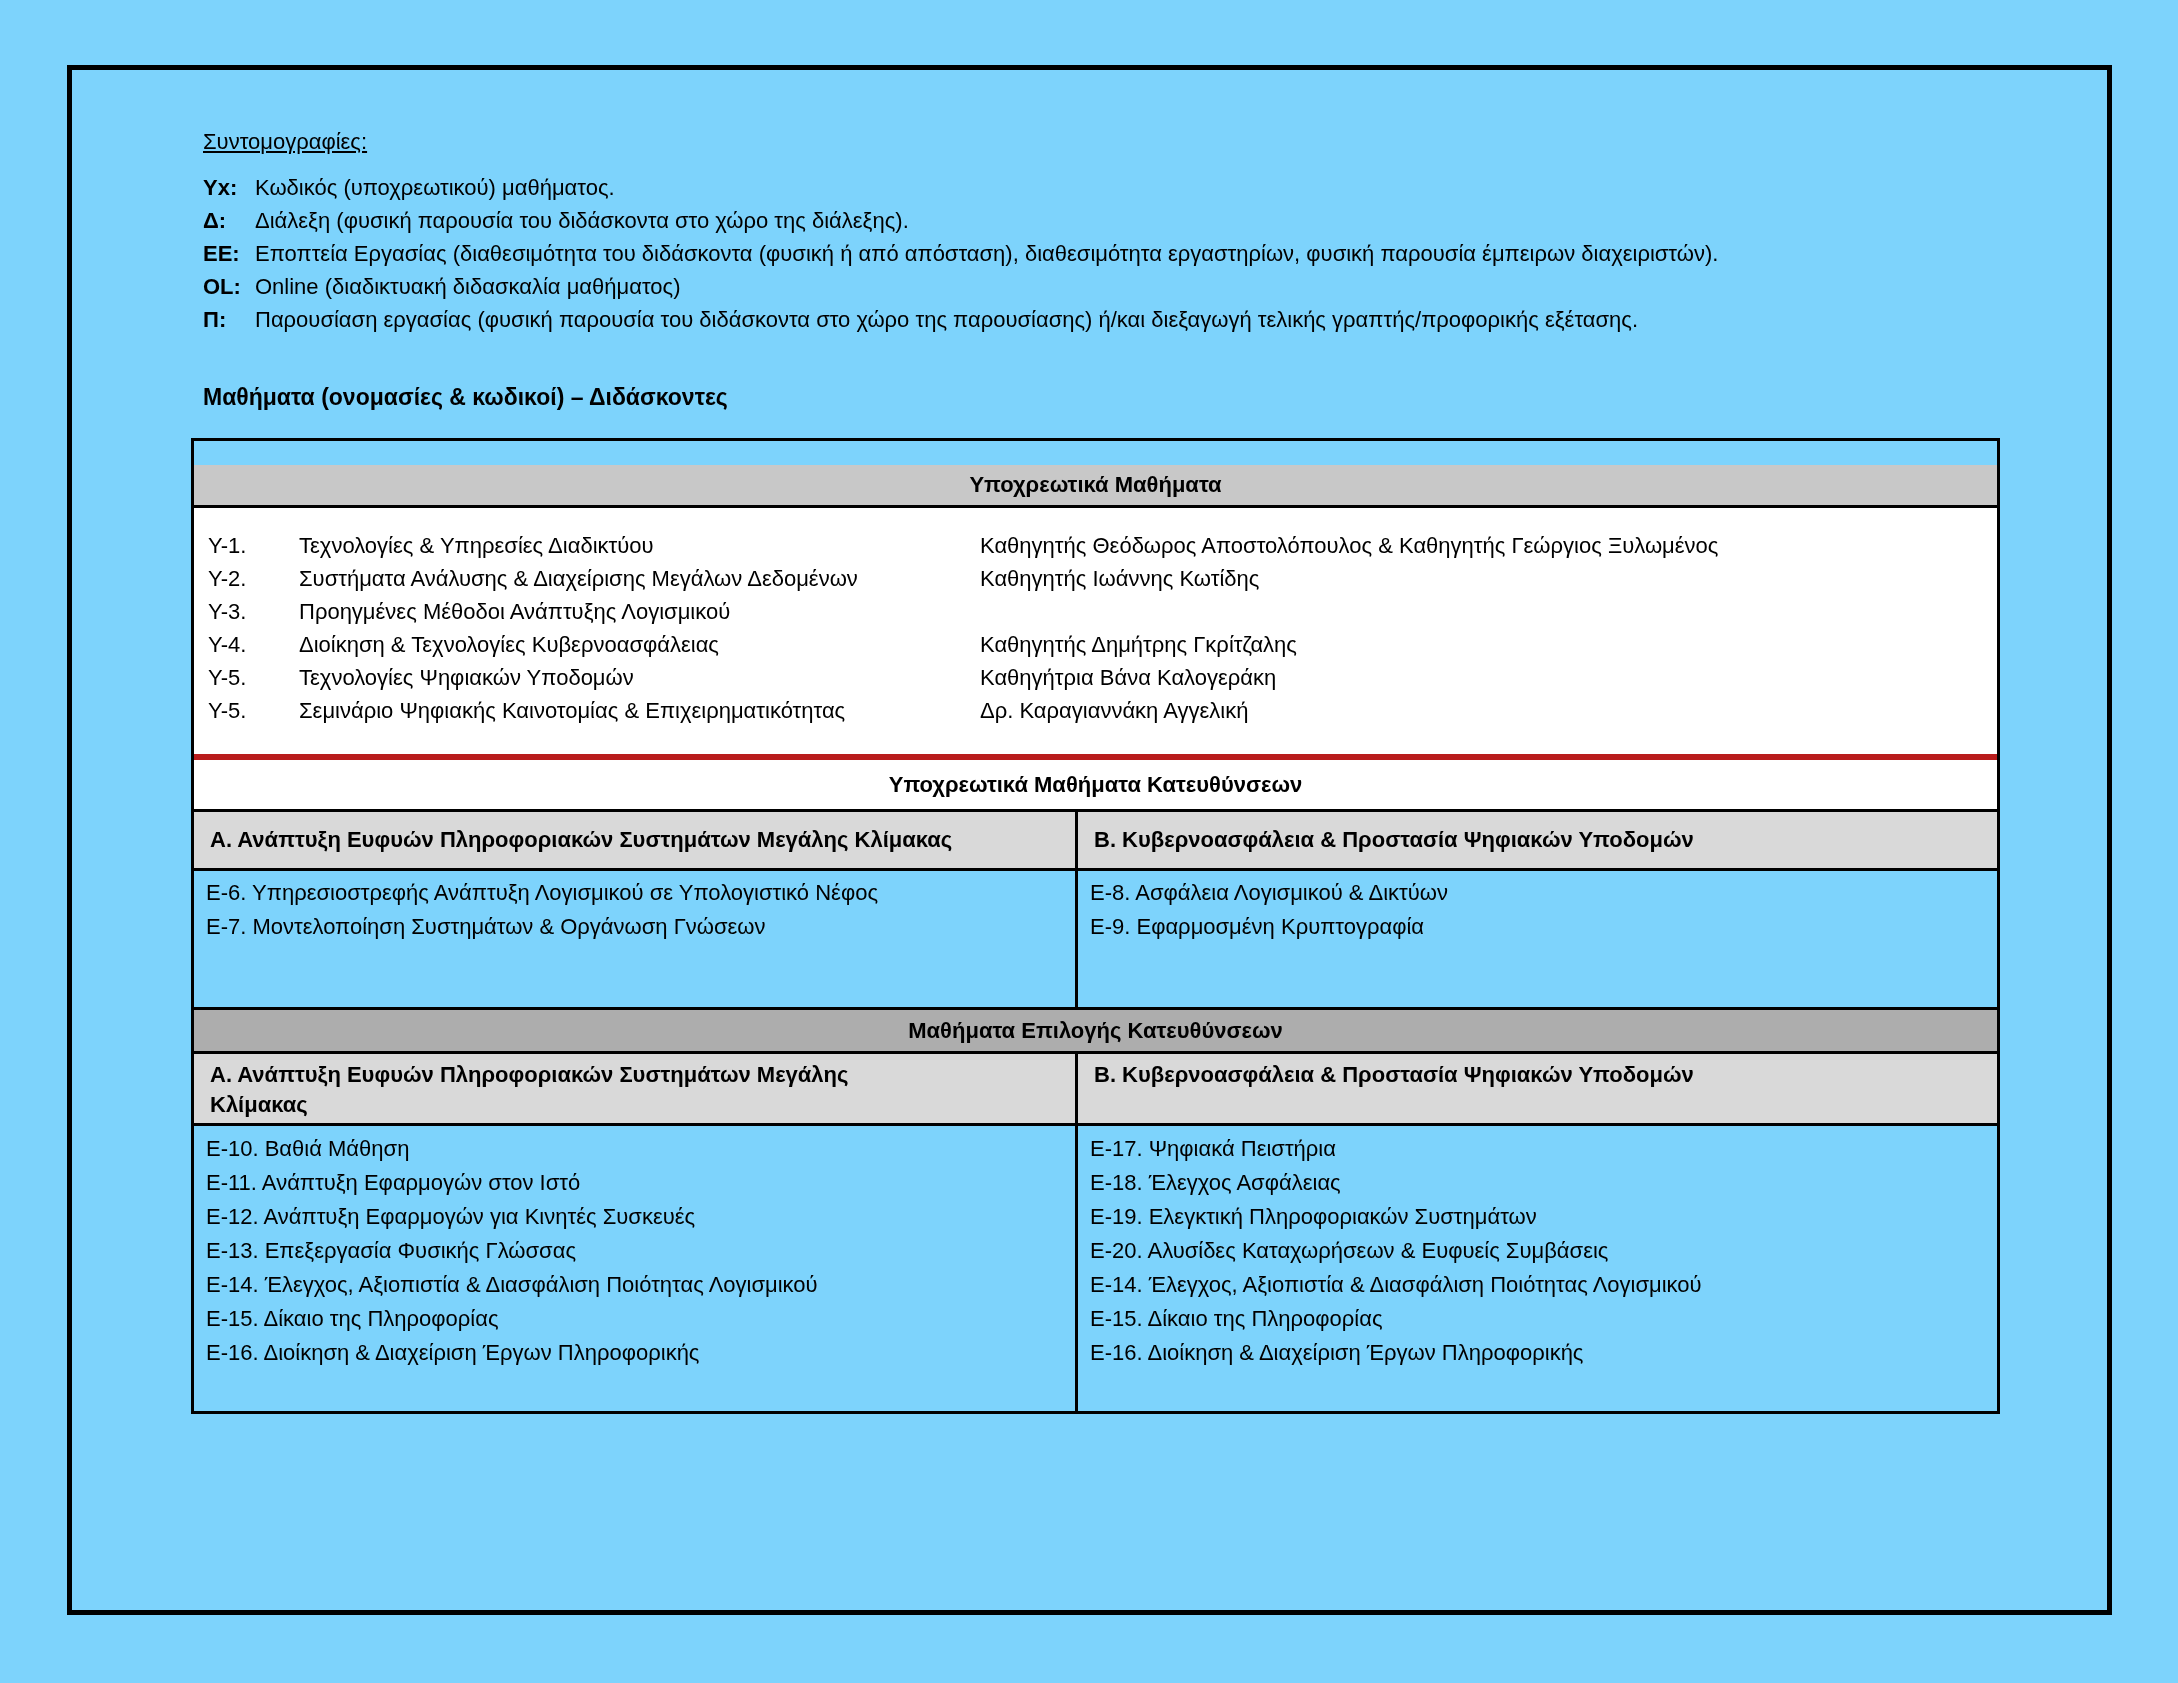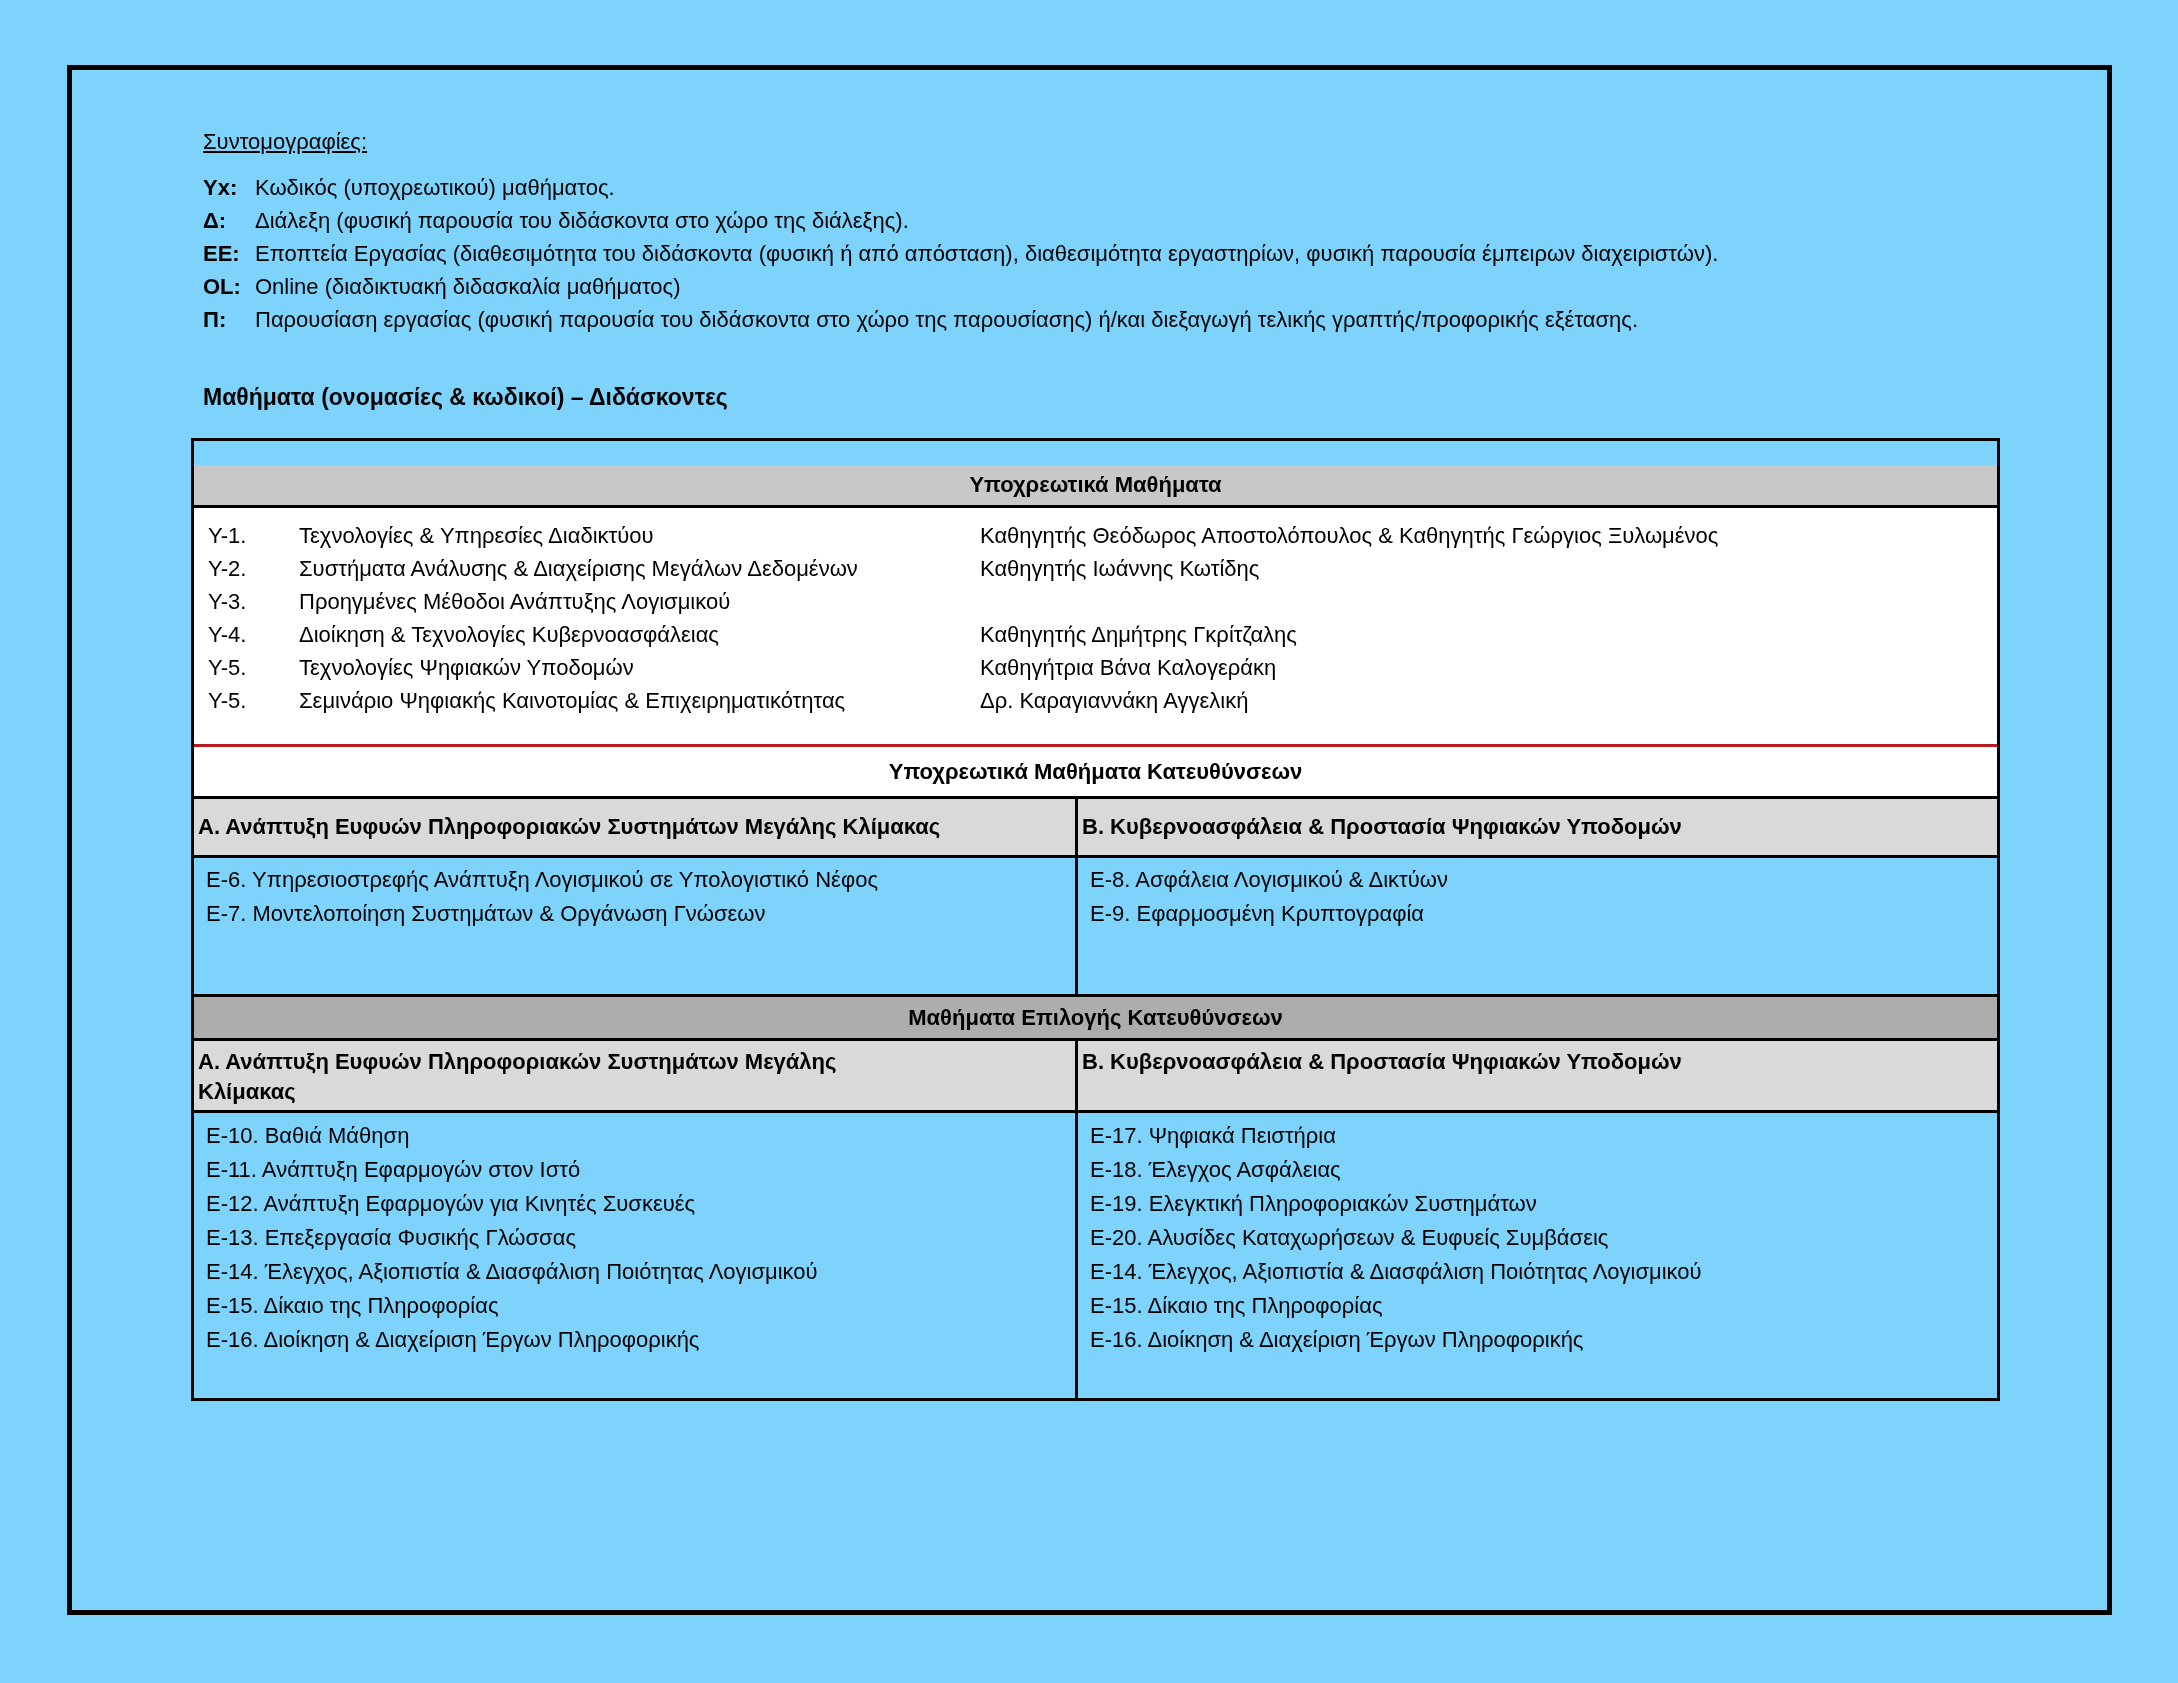--- a/index.html
+++ b/index.html
@@ -57,41 +57,41 @@
   }
   .hdr-required{
     background:#c8c8c8;
     height:40px;line-height:40px;
     border-bottom:3px solid #000;
     margin-top:24px;
   }
   .required-body{
     background:#fff;
     height:225px;
-    padding-top:11px;
-    border-bottom:3px solid #b91c1c;
+    padding-top:21px;
+    border-bottom:6px solid #b91c1c;
   }
   .crow{display:flex;line-height:33px;padding-left:14px;}
   .course-cell{flex:0 0 772px;display:flex;}
   .course-code{flex:0 0 91px;}
   .course-title{flex:1;white-space:nowrap;}
   .course-instructors{flex:1;white-space:nowrap;}
   .hdr-directions{
     background:#ffffff;
     height:49px;line-height:49px;
     border-bottom:3px solid #000;
   }
   .two-col{display:flex;}
   .col-a{flex:0 0 884px;border-right:3px solid #000;}
   .col-b{flex:1;}
   .dir-heads{border-bottom:3px solid #000;}
   .dir-heads .col-a,.dir-heads .col-b{
     background:#d9d9d9;
     font-weight:bold;
-    padding-left:4px;
+    padding-left:16px;
     box-sizing:border-box;
   }
   .dir-heads-1 .col-a,.dir-heads-1 .col-b{
     height:56px;line-height:56px;white-space:nowrap;
   }
   .dir-body-1{border-bottom:3px solid #000;align-items:flex-end;}
   .dir-body-1 .col-a,.dir-body-1 .col-b{
     height:136px;
     padding:5px 0 0 12px;
     box-sizing:border-box;

